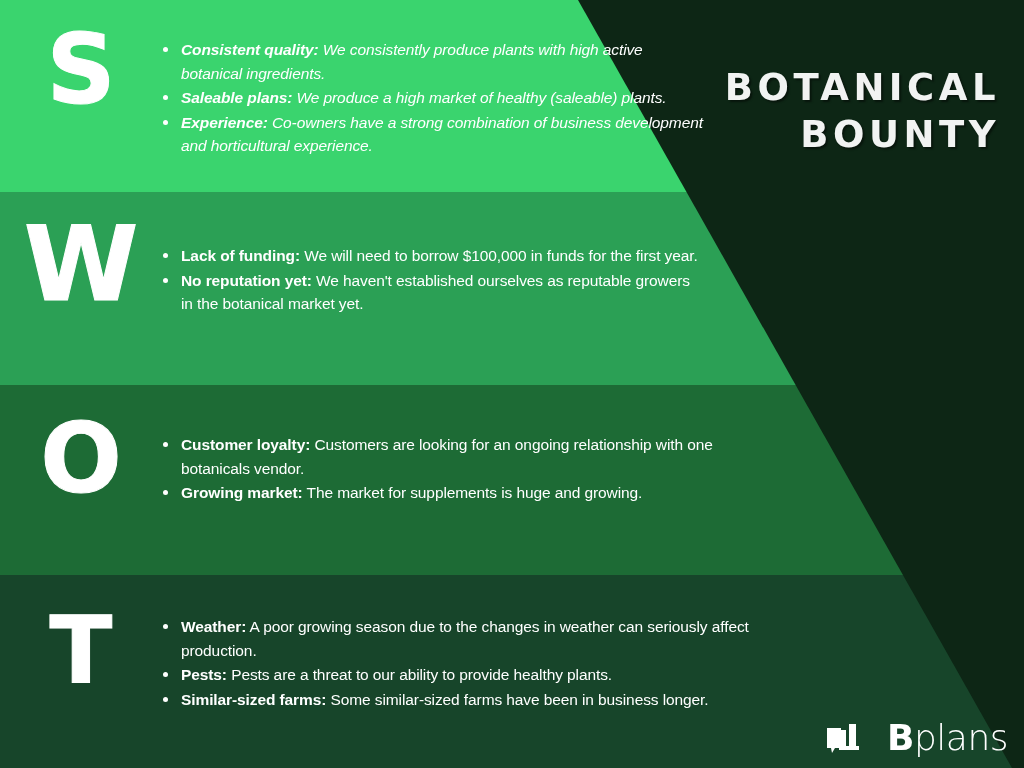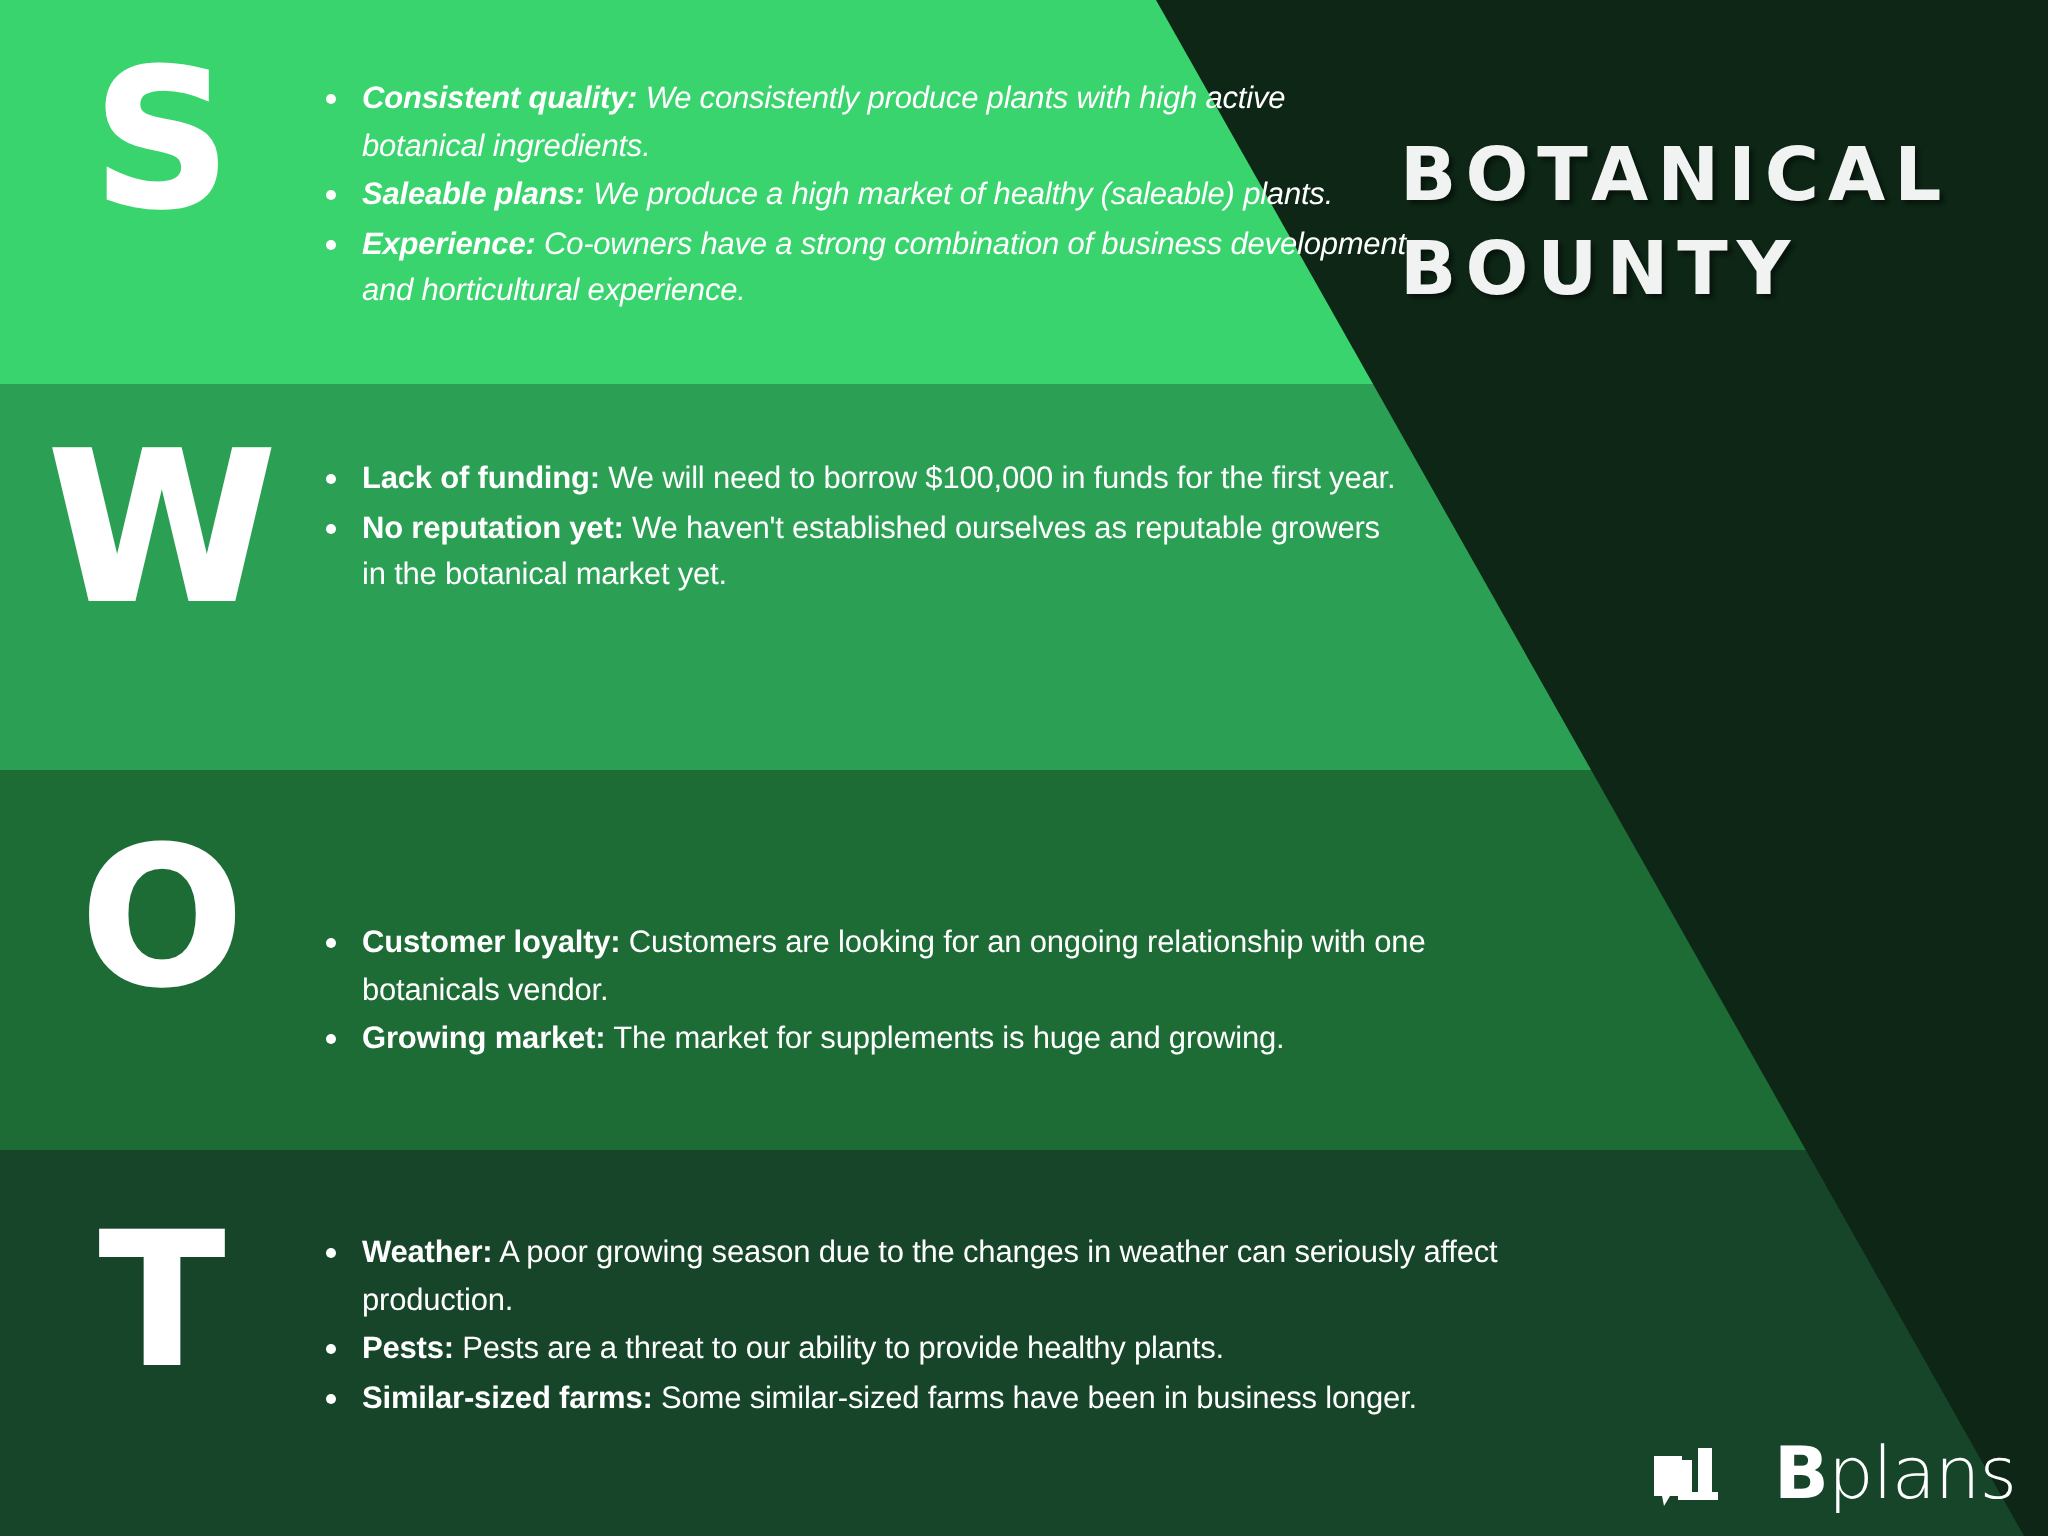--- a/index.html
+++ b/index.html
@@ -58,22 +58,22 @@
   .r3 .letter { padding-top:26px; }
   .r4 .letter { padding-top:30px; font-size:92px; }
 
   .points {
     flex:1 1 auto;
     list-style:none;
     padding:0; margin:0;
     color:#ffffff;
   }
   .r1 .points { padding-top:38px;font-style:italic; }
-  .r2 .points { padding-top:36px; }
-  .r3 .points { padding-top:75px; }
+  .r2 .points { padding-top:52px; }
+  .r3 .points { padding-top:48px; }
   .r4 .points { padding-top:40px; }
 
   .points li {
     position:relative;
     padding-left:21px;
     font-size:15.5px;
     line-height:23.5px;
     margin-bottom:1px;
     max-width:545px;
     letter-spacing:-0.1px;
@@ -92,21 +92,21 @@
 
   
   .r4 .points li { max-width:640px; }
   .r3 .points li { max-width:600px; }
 
   
   #title {
     position:absolute;
     right:24px; top:64px;
     width:300px;
-    text-align:left;
+    text-align:right;
     color:#f1f3f2;
     font-family:"DejaVu Sans", sans-serif;
     font-weight:bold;
     font-size:37px;
     line-height:47px;
     letter-spacing:4.5px;
     text-shadow:2px 2px 2px rgba(0,0,0,0.45);
     user-select:none;
   }
   #title .tline { display:block; }

